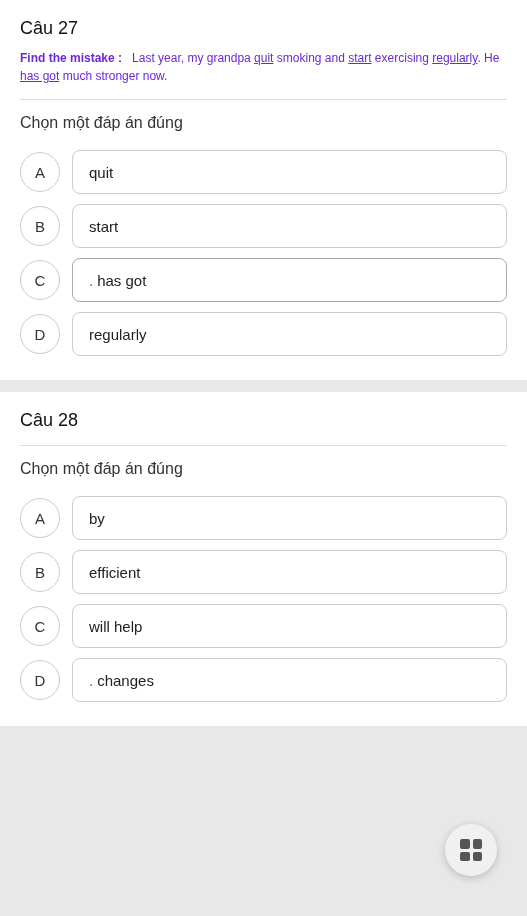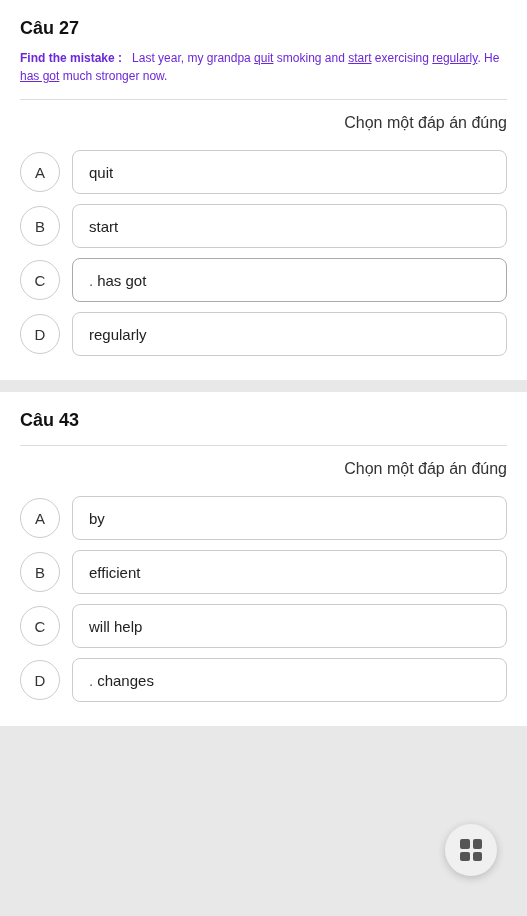--- a/index.html
+++ b/index.html
@@ -9,21 +9,21 @@
       width: 527px;
       min-height: 916px;
     }
     .question-card {
       background: #ffffff;
       margin-bottom: 12px;
       padding: 18px 20px 24px 20px;
     }
     .question-number {
       font-size: 18px;
-      font-weight: bold;
+      font-weight: normal;
       color: #111;
       margin-bottom: 10px;
     }
     .question-prompt {
       font-size: 12px;
       color: #6d28d9;
       line-height: 1.5;
       margin-bottom: 8px;
     }
     .prompt-label {
@@ -31,21 +31,21 @@
     }
     .underline {
       text-decoration: underline;
     }
     .divider {
       border: none;
       border-top: 1px solid #ddd;
       margin: 14px 0;
     }
     .choose-title {
-      text-align: right;
+      text-align: left;
       font-size: 16px;
       color: #333;
       margin-bottom: 18px;
     }
     .options-list {
       display: flex;
       flex-direction: column;
       gap: 10px;
     }
     .option-row {
@@ -140,21 +140,21 @@
       <div class="option-box selected-c"><span class="dot-prefix">.</span> has got</div>
     </div>
     <div class="option-row">
       <div class="option-circle">D</div>
       <div class="option-box">regularly</div>
     </div>
   </div>
 </div>
 
 <div class="question-card">
-  <div class="question-number">Câu 43</div>
+  <div class="question-number">Câu 28</div>
   <hr class="divider">
   <div class="choose-title">Chọn một đáp án đúng</div>
   <div class="options-list">
     <div class="option-row">
       <div class="option-circle">A</div>
       <div class="option-box">by</div>
     </div>
     <div class="option-row">
       <div class="option-circle">B</div>
       <div class="option-box">efficient</div>

